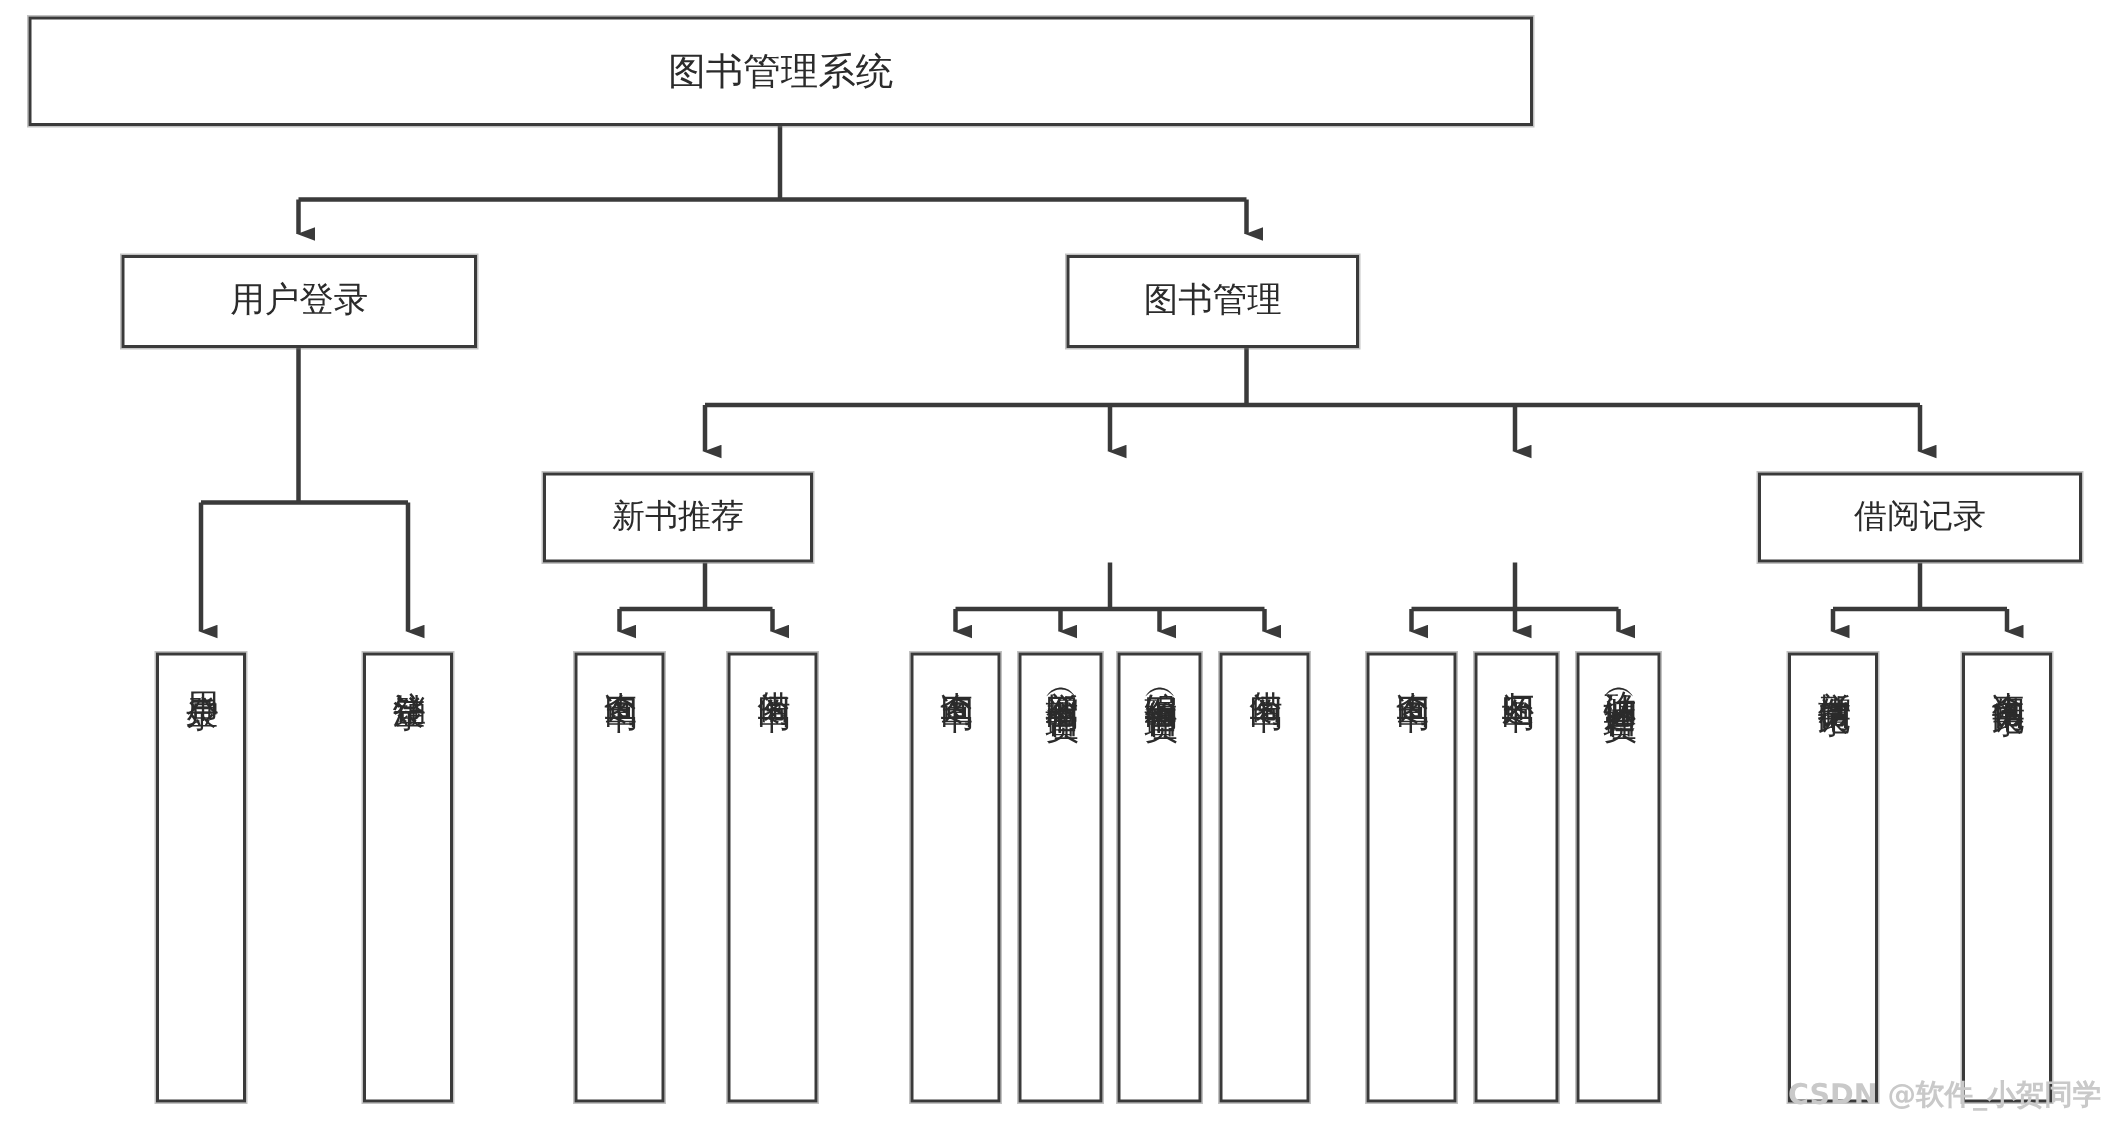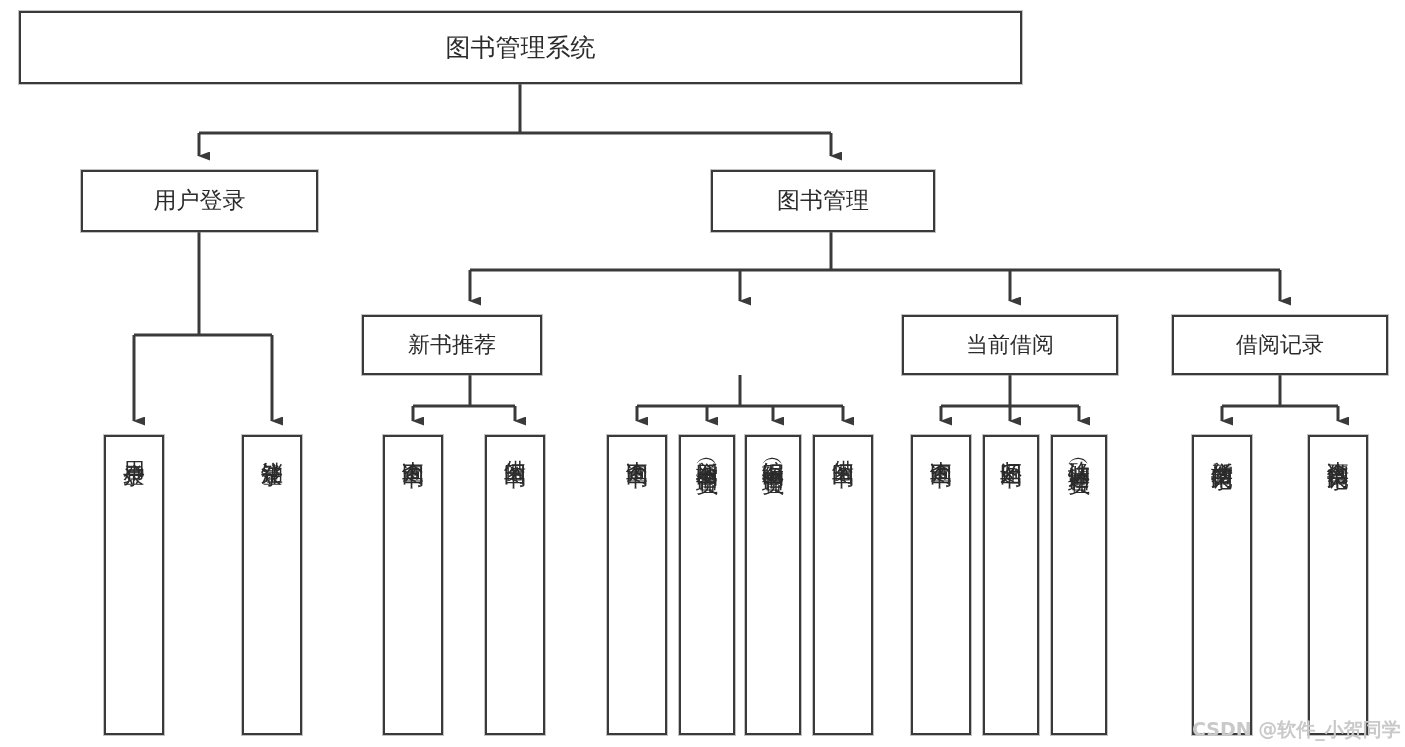--- a/index.html
+++ b/index.html
@@ -131,30 +131,27 @@
     </g>
   </svg>
 
   <div class="node root" style="left:19px; top:11px; width:1003px; height:73px;">
     <span class="htext">图书管理系统</span>
   </div>
 
   <div class="node lvl2" style="left:81px; top:170px; width:237px; height:62px;">
     <span class="htext">用户登录</span>
   </div>
-  <div class="node lvl2" style="left:711px; top:170px; width:224px; height:62px;">
+  <div class="node lvl2" style="left:711px; top:170px; width:195px; height:62px;">
     <span class="htext">图书管理</span>
   </div>
 
   <div class="node lvl3" style="left:362px; top:315px; width:180px; height:60px;">
     <span class="htext">新书推荐</span>
   </div>
-  <div class="node lvl3" style="left:902px; top:315px; width:216px; height:60px;">
-    <span class="htext">当前借阅</span>
-  </div>
   <div class="node lvl3" style="left:1172px; top:315px; width:216px; height:60px;text-align:right;">
     <span class="htext">借阅记录</span>
   </div>
 
   <div class="node leaf" style="left:104px; top:435px; width:60px; height:300px;">
     <span class="vtext">用户登录</span>
   </div>
   <div class="node leaf" style="left:242px; top:435px; width:60px; height:300px;">
     <span class="vtext">注销登录</span>
   </div>

